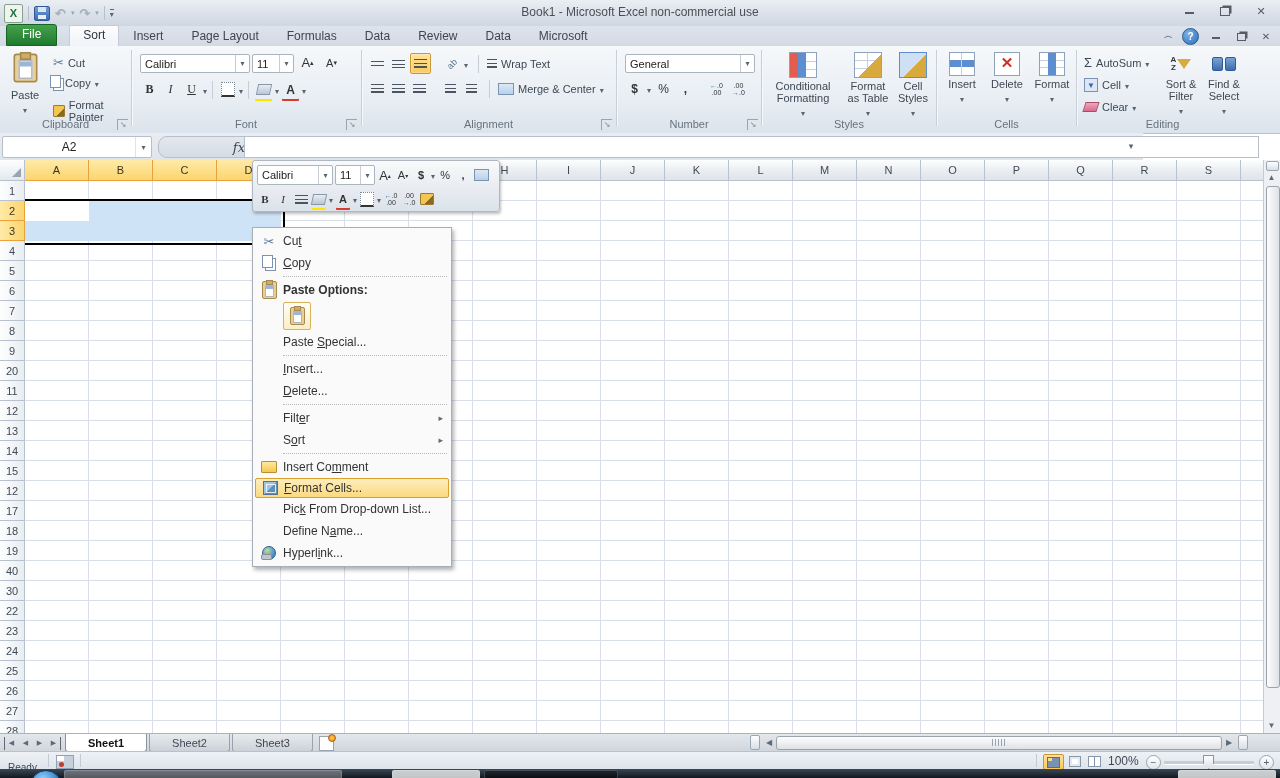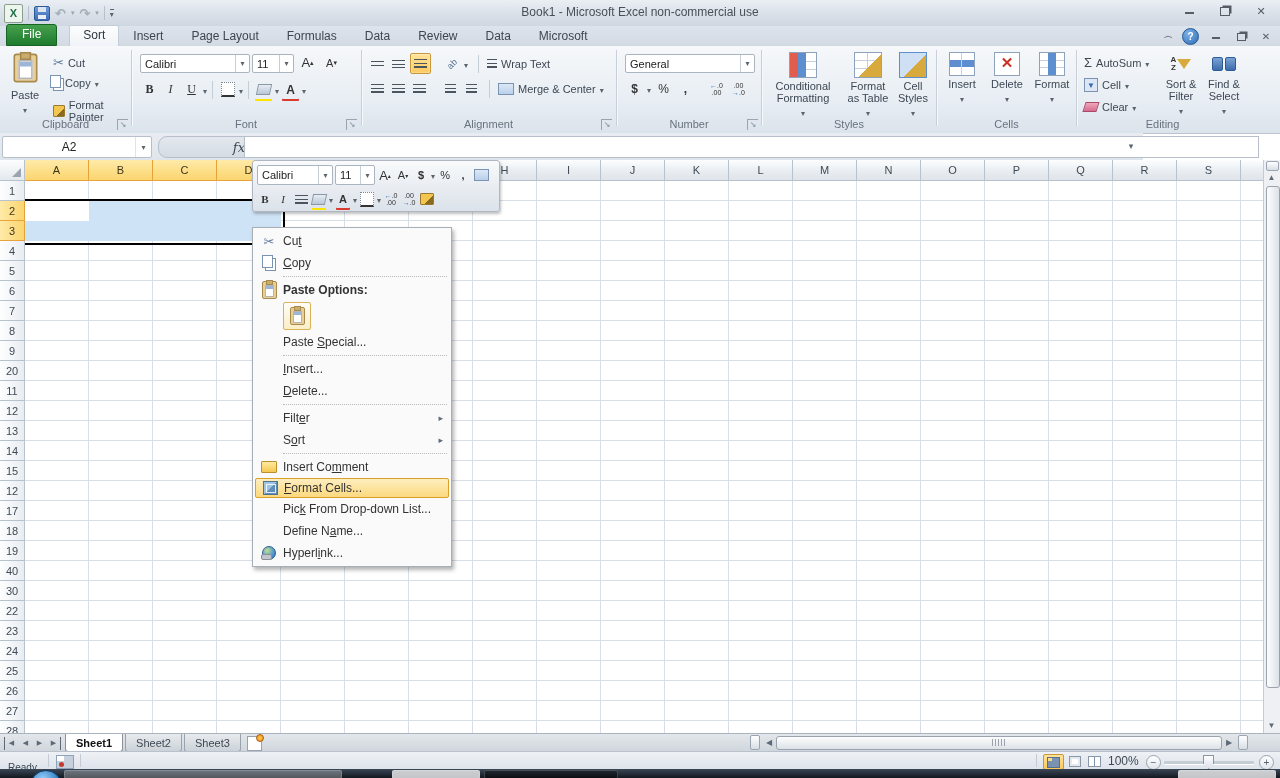--- a/index.html
+++ b/index.html
@@ -137,21 +137,21 @@
   .i-comment{width:14px;height:10px;background:linear-gradient(#ffe9a0,#f4c84f);border:1px solid #b98f2f;border-radius:1px}
   .i-formatcells{width:13px;height:12px;background:linear-gradient(135deg,#9fc3e2 50%,#5f8fba 50%);border:1px solid #55718c;position:relative}
   .i-formatcells::after{content:"";position:absolute;left:2px;top:2px;width:8px;height:7px;border:1px solid rgba(255,255,255,.8)}
   .i-globe{width:12px;height:12px;border-radius:50%;background:radial-gradient(circle at 35% 30%,#bfe08f,#4f94d0 60%,#2a6bab);border:1px solid #2a5f97;position:relative}
   .i-globe::after{content:"";position:absolute;left:-2px;bottom:-1px;width:9px;height:4px;background:#c0c6cc;border:1px solid #8a9098;border-radius:2px}
 
   
   .sheetbar{position:absolute;left:0;top:733px;width:1280px;height:18px;background:linear-gradient(#e3e7ec,#cfd5db);border-top:1px solid #aab4bf;display:flex;align-items:center}
   .tnav{display:flex;align-items:center;gap:1px;padding:0 4px}
   .tnb{width:13px;height:13px;display:flex;align-items:center;justify-content:center;color:#5f6a76;font-size:7px}
-  .stab{height:17px;display:flex;align-items:center;padding:0 10px;font-size:11px;color:#3e4854;
+  .stab{height:17px;display:flex;align-items:center;padding:0 22px;font-size:11px;color:#3e4854;
     background:linear-gradient(#e8ebee,#ccd2d8);border:1px solid #9aa3ad;border-top:none;margin-right:2px;border-radius:0 0 3px 3px}
   .stab.active{background:#fff;font-weight:bold;color:#111;border-color:#8c9199}
   .i-newsheet{width:13px;height:13px;background:#fff;border:1px solid #9aa3ad;position:relative;margin-left:4px}
   .i-newsheet::after{content:"";position:absolute;right:-3px;top:-3px;width:6px;height:6px;border-radius:50%;background:radial-gradient(#ffd24d,#e8851c);border:1px solid #b05f10}
   .hscroll{position:absolute;left:748px;top:0;height:17px;display:flex;align-items:center}
   .hsplit{width:8px;height:13px;background:linear-gradient(#fff,#d8dee5);border:1px solid #9aa5b1;border-radius:2px;margin:0 2px}
   .harr{width:14px;height:14px;display:flex;align-items:center;justify-content:center;color:#5f6a76;font-size:8px}
   .hthumb{width:444px;height:12px;background:linear-gradient(#fdfdfd,#dde2e8);border:1px solid #9aa3ad;border-radius:3px;display:flex;align-items:center;justify-content:center}
   .hgrip{width:14px;height:7px;background:repeating-linear-gradient(to right,#9aa3ad 0 1px,transparent 1px 3px)}
 

